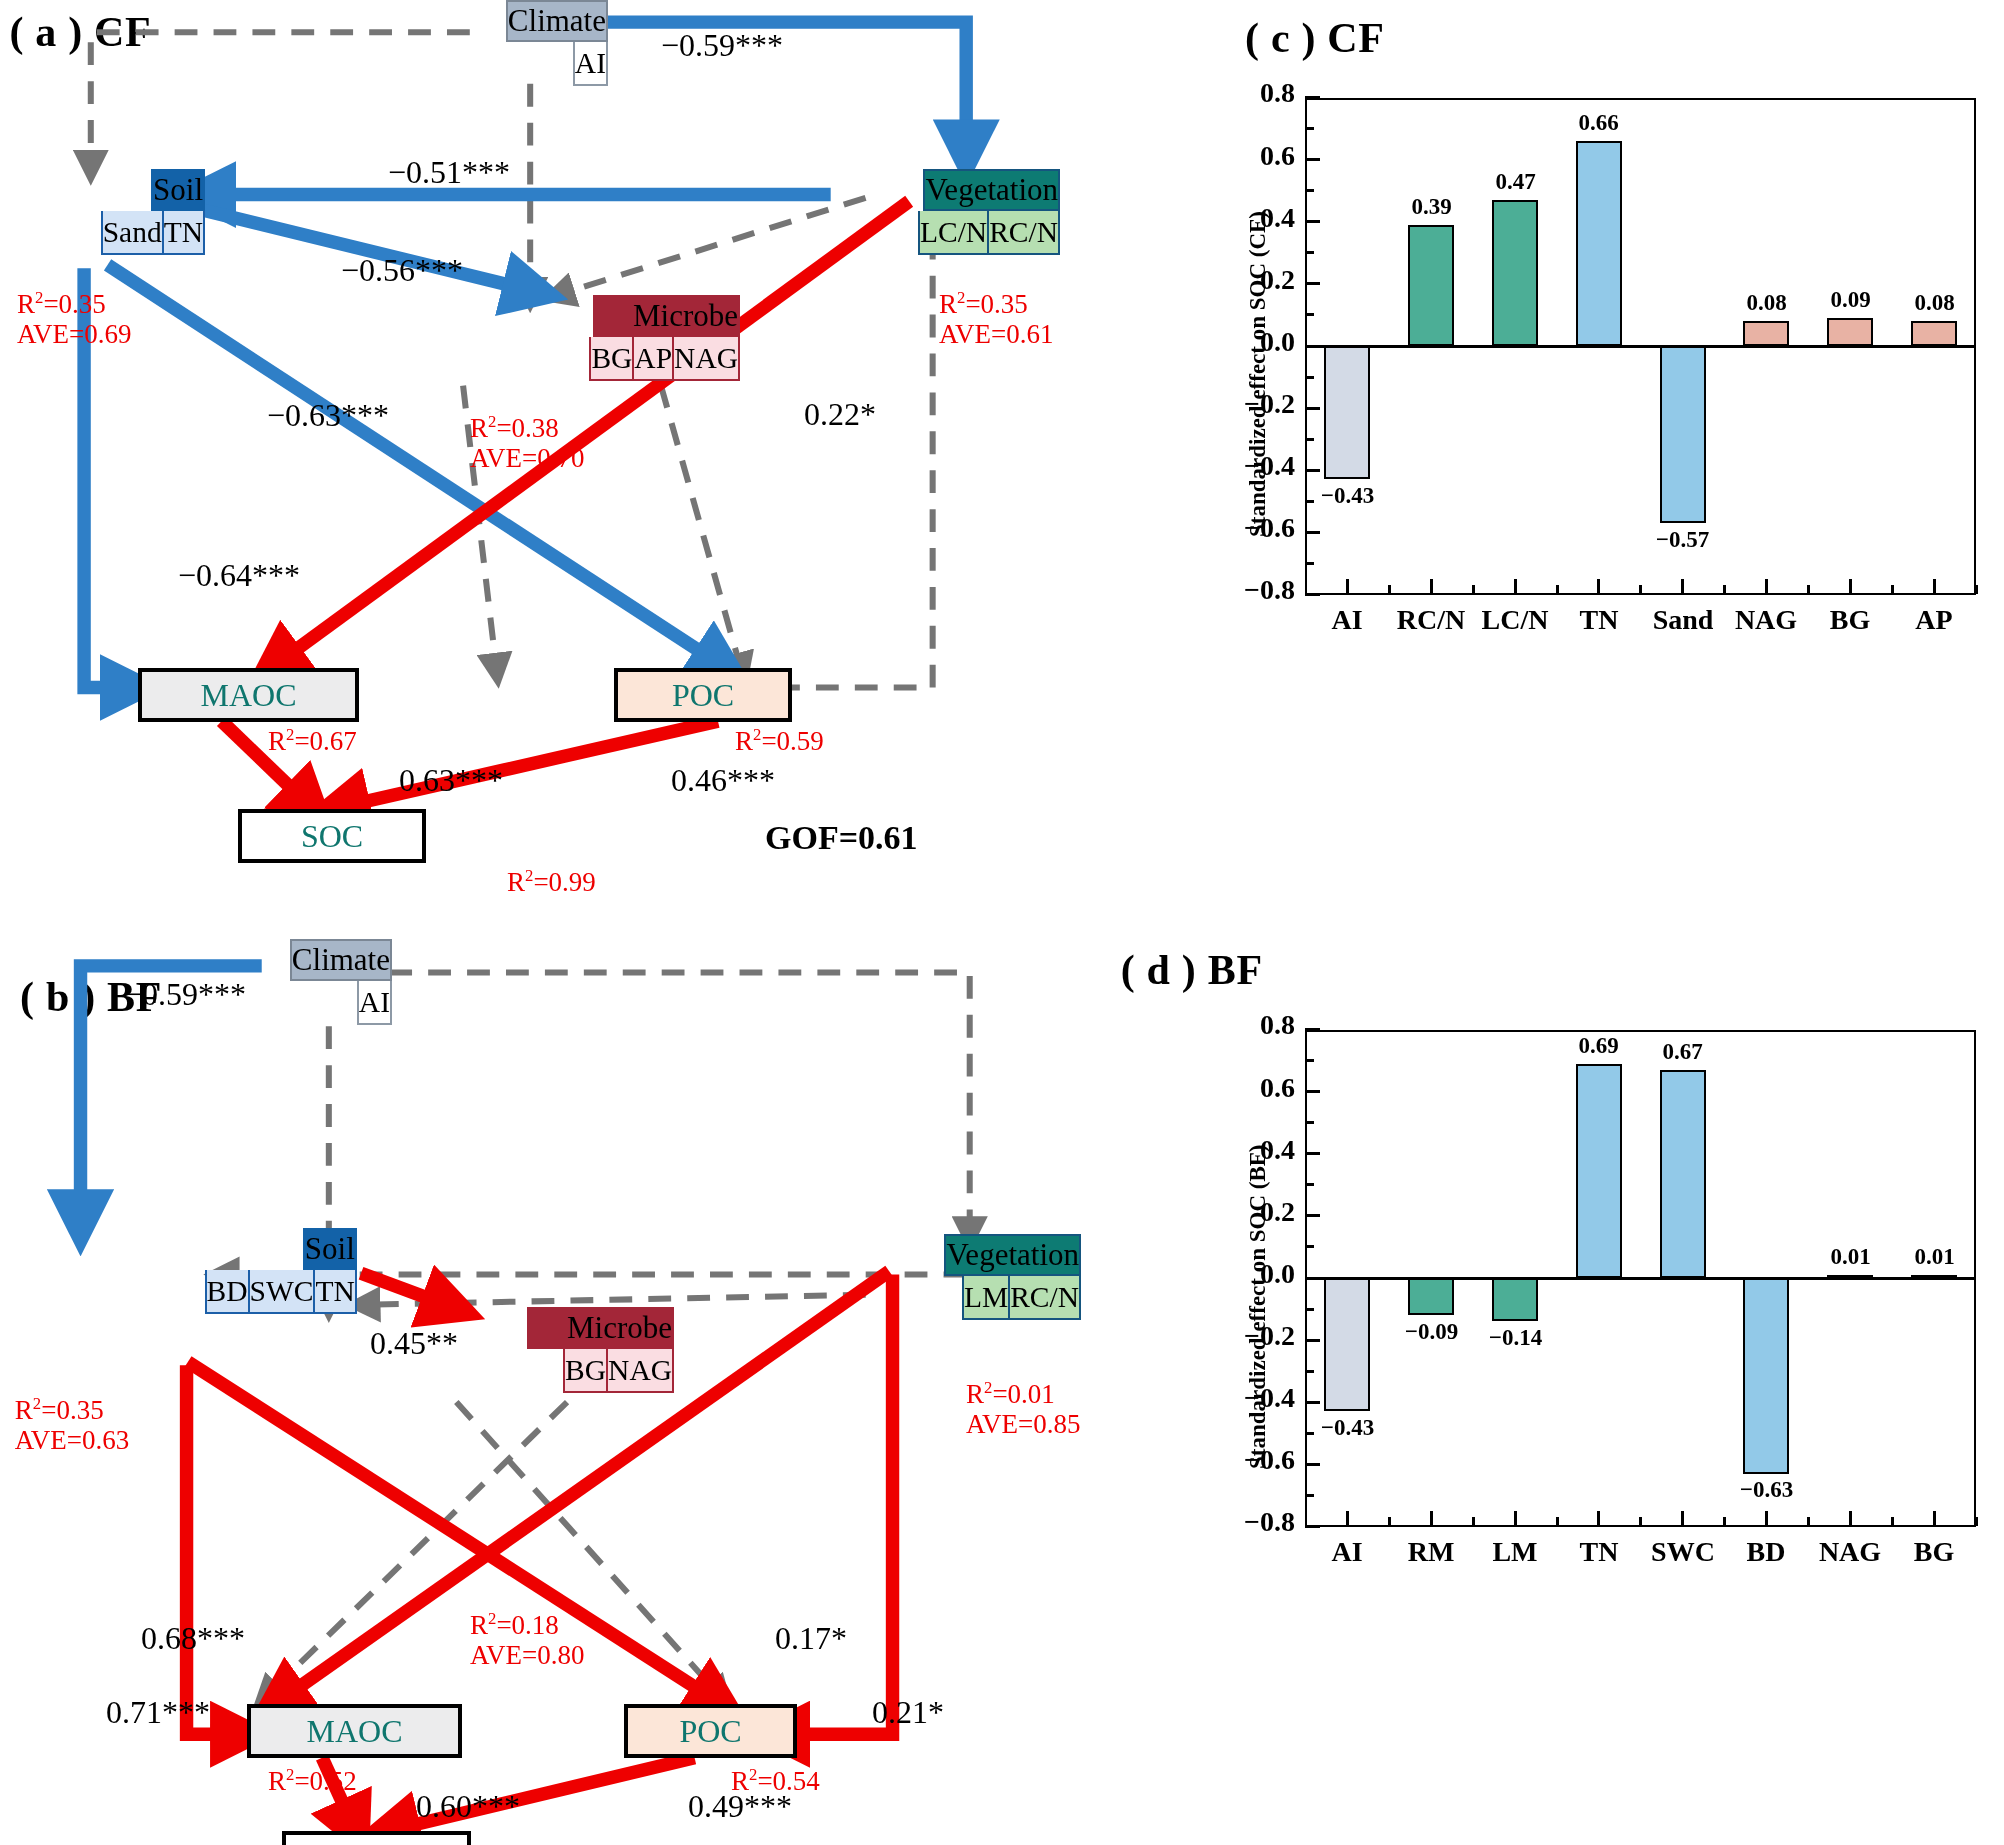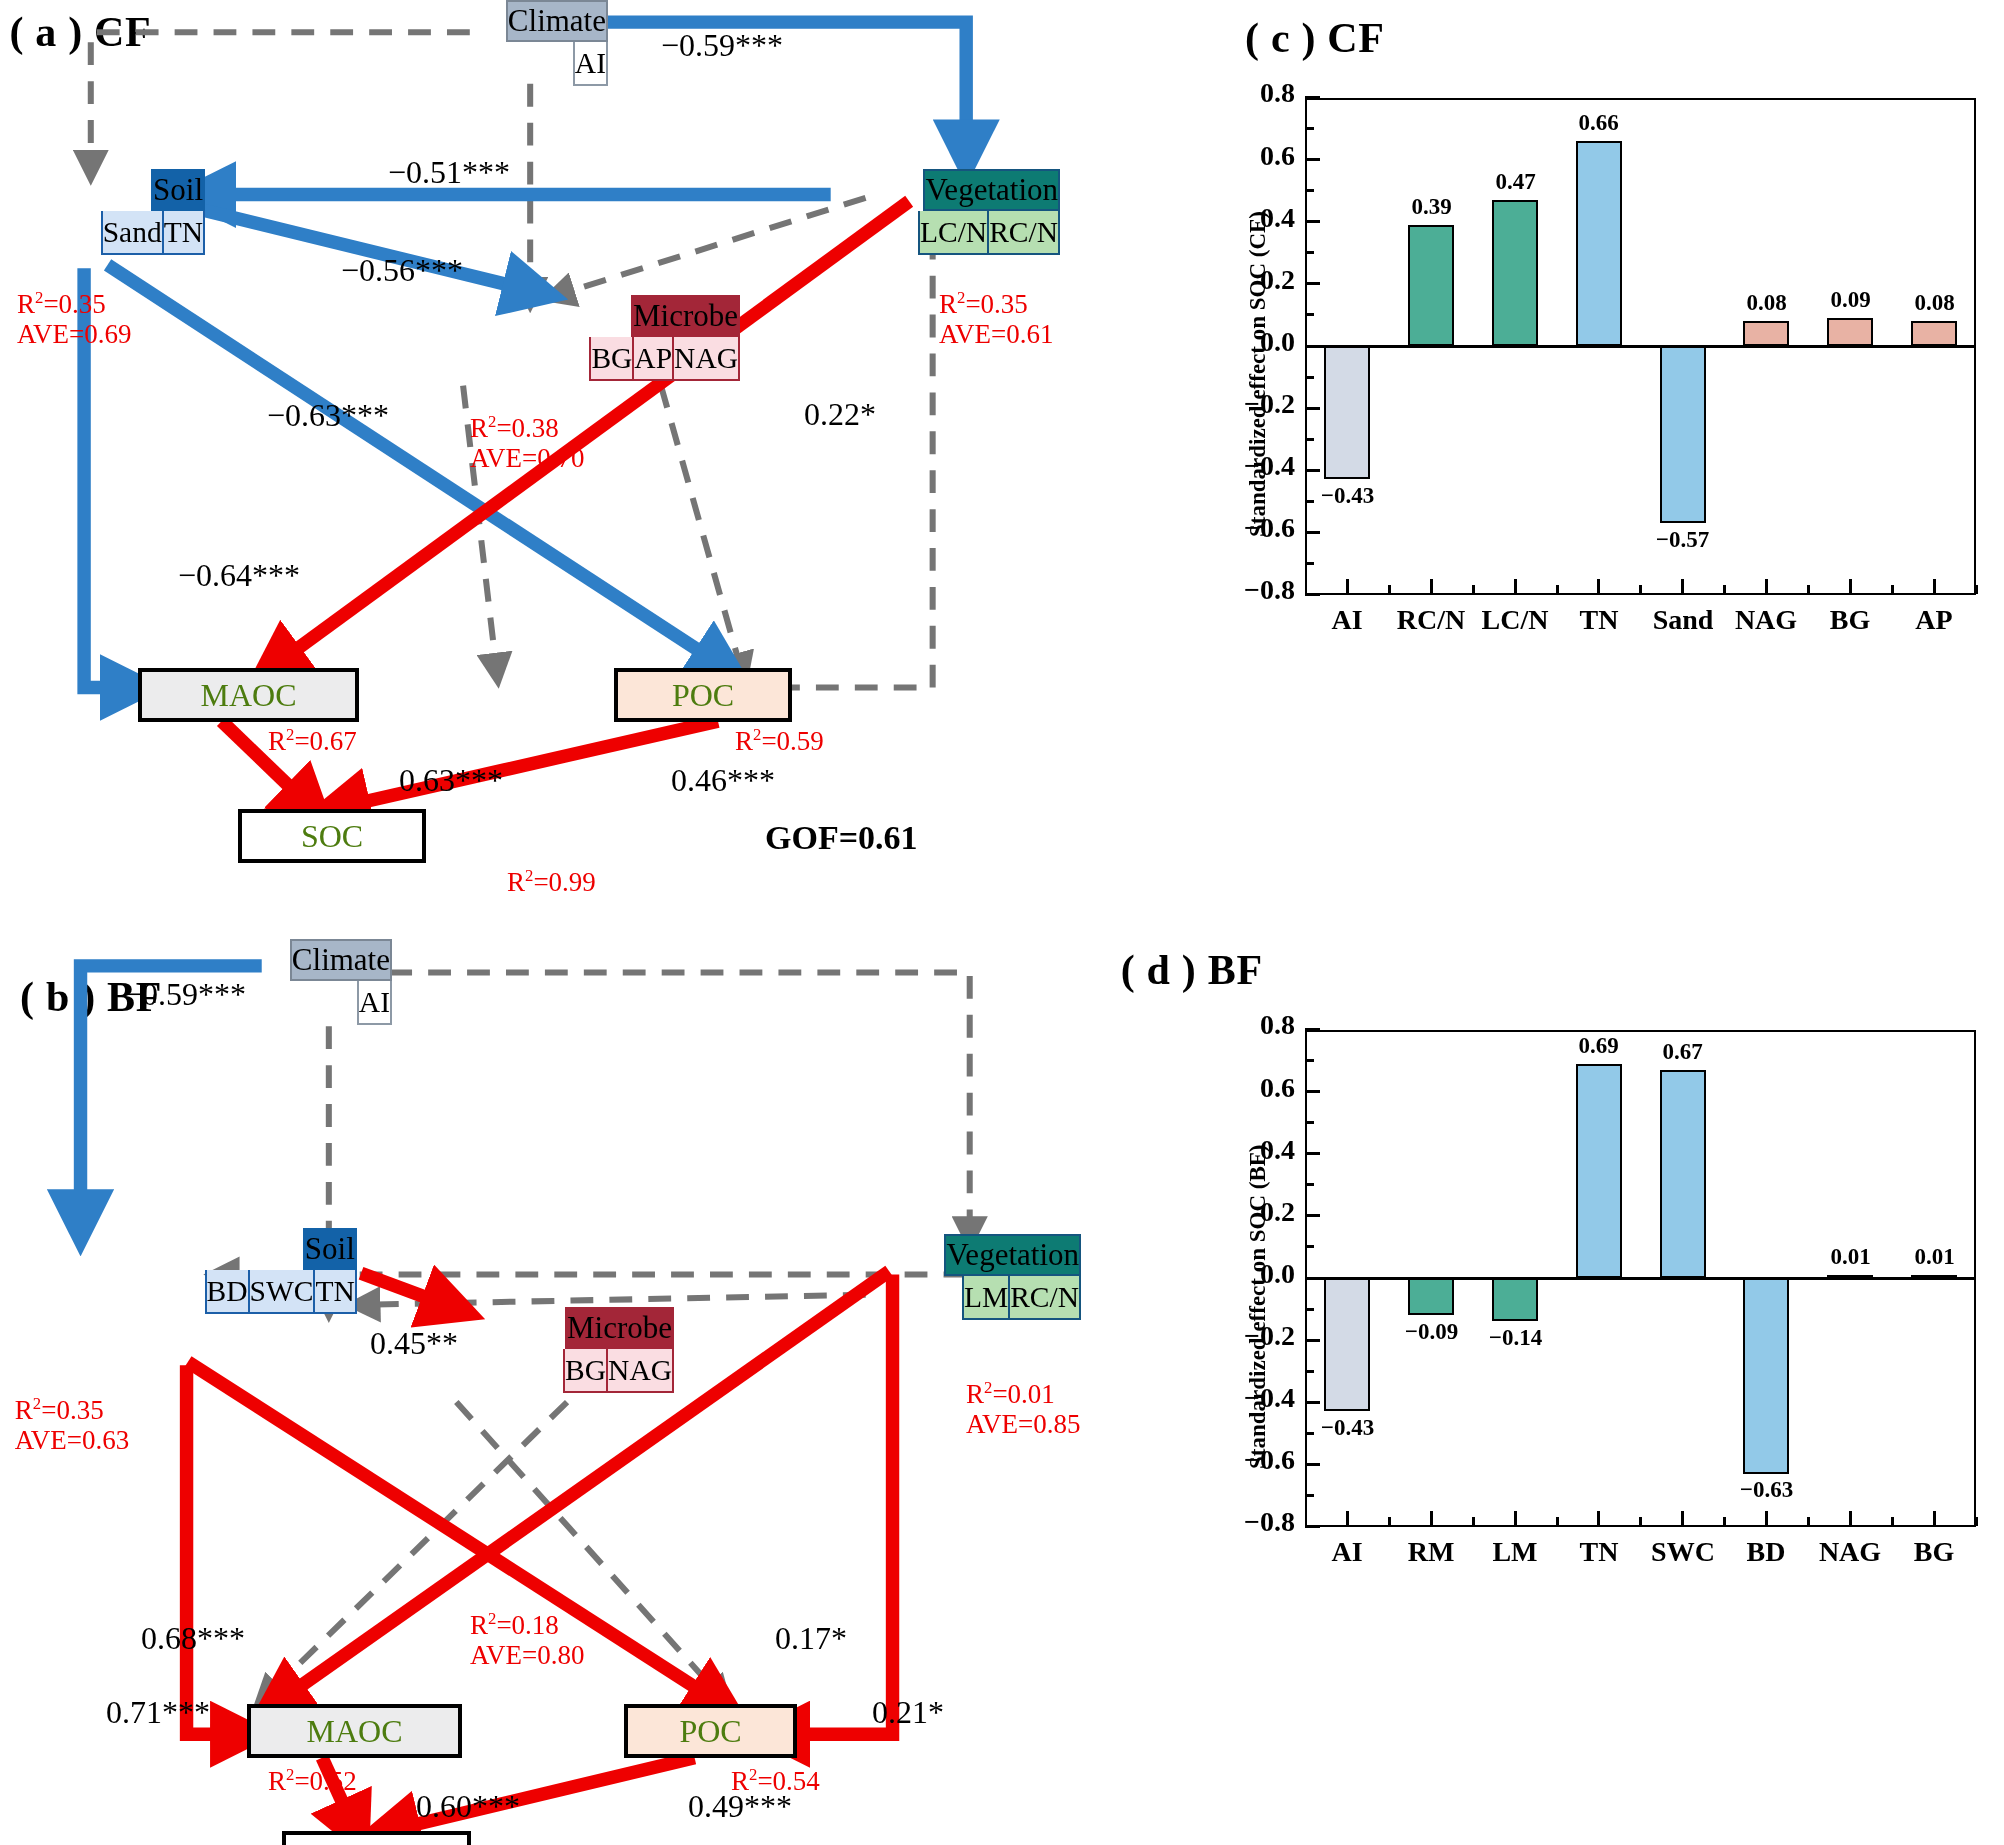--- a/index.html
+++ b/index.html
@@ -52,30 +52,30 @@
   .box-soil .sem-head { background:#1362a8; border:2px solid #1362a8; height:42px; }
   .box-soil .sem-inds { background:#d3e3f6; border:2px solid #1c5fa8; border-top:none; height:44px; }
   .box-soil .sem-ind + .sem-ind { border-left:2px solid #1c5fa8; }
 
   
   .box-veg .sem-head { background:#0d7b73; border:2px solid #15557f; height:42px; }
   .box-veg .sem-inds { background:#b6dfb1; border:2px solid #15557f; border-top:none; height:44px; }
   .box-veg .sem-ind + .sem-ind { border-left:2px solid #15557f; }
 
   
-  .box-mic .sem-head { background:#a32638; border:2px solid #a32638; height:42px; }
+  .box-mic .sem-head { background:#a32638; border:2px solid #a32638; height:42px;padding-left:38px; }
   .box-mic .sem-inds { background:#fadde2; border:2px solid #a32638; border-top:none; height:44px; }
   .box-mic .sem-ind + .sem-ind { border-left:2px solid #a32638; }
 
   
   .obox {
     position:absolute; z-index:6;
     border:4px solid #000;
     display:flex; align-items:center; justify-content:center;
-    font-size:32px; color:#4d7c0f;
+    font-size:32px; color:#0f766e;
     font-family:"Liberation Serif", serif;
   }
   .obox.maoc { background:#ececed; }
   .obox.poc  { background:#fce6d8;margin-left:20px; }
   .obox.soc  { background:#ffffff; }
 
   
   .plabel {
     position:absolute; z-index:9;
     font-size:32px; color:#000; white-space:nowrap;

